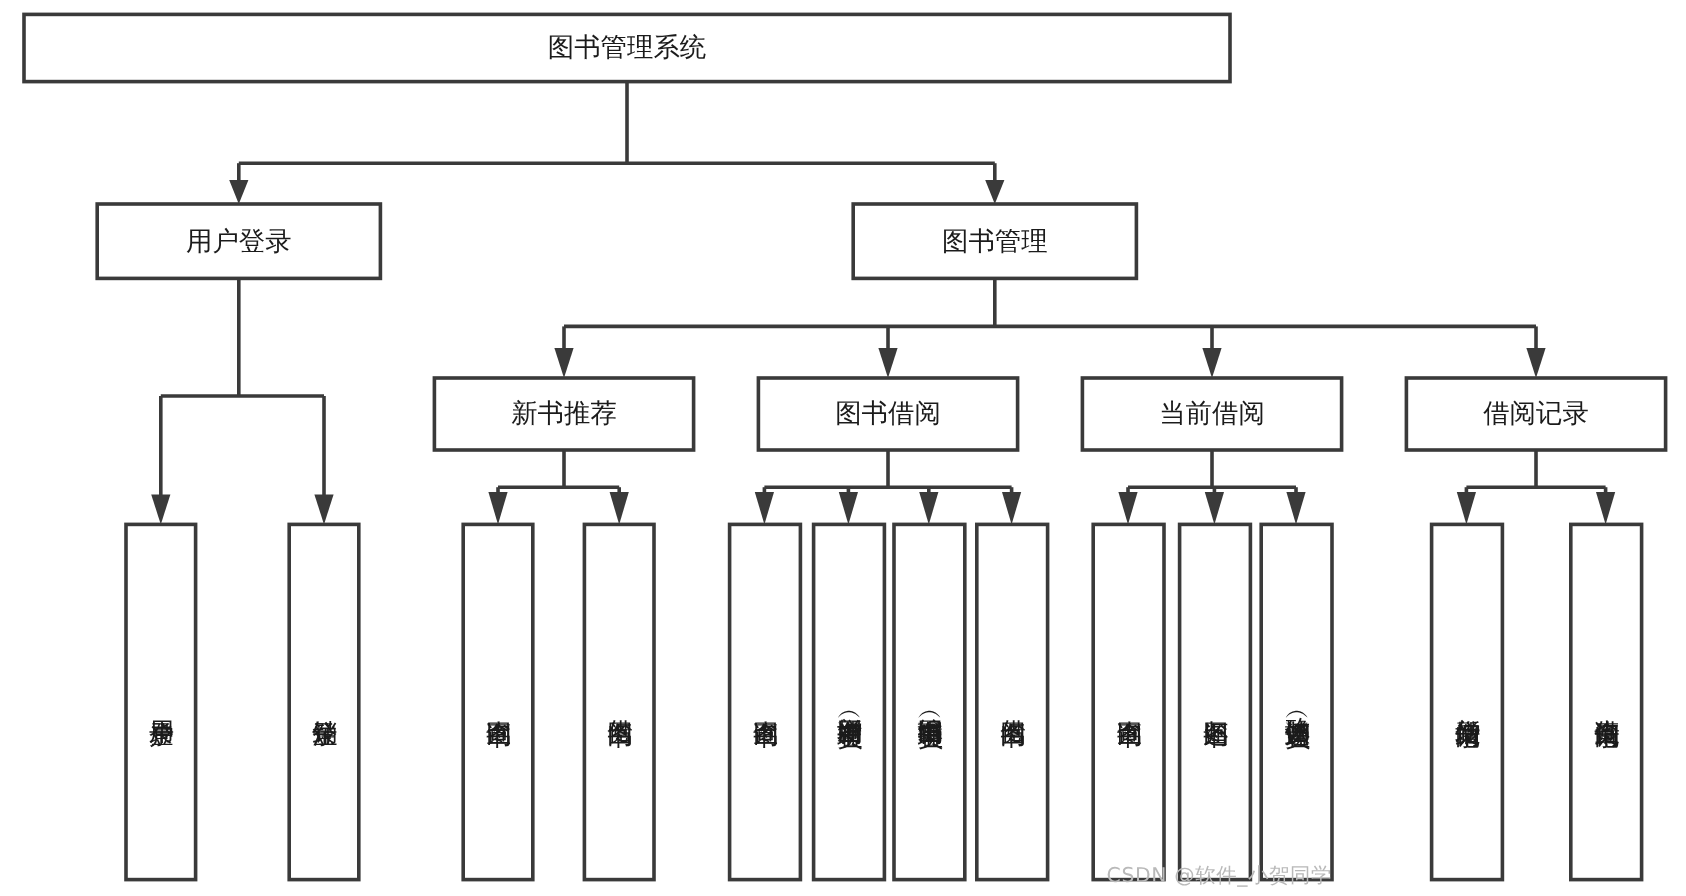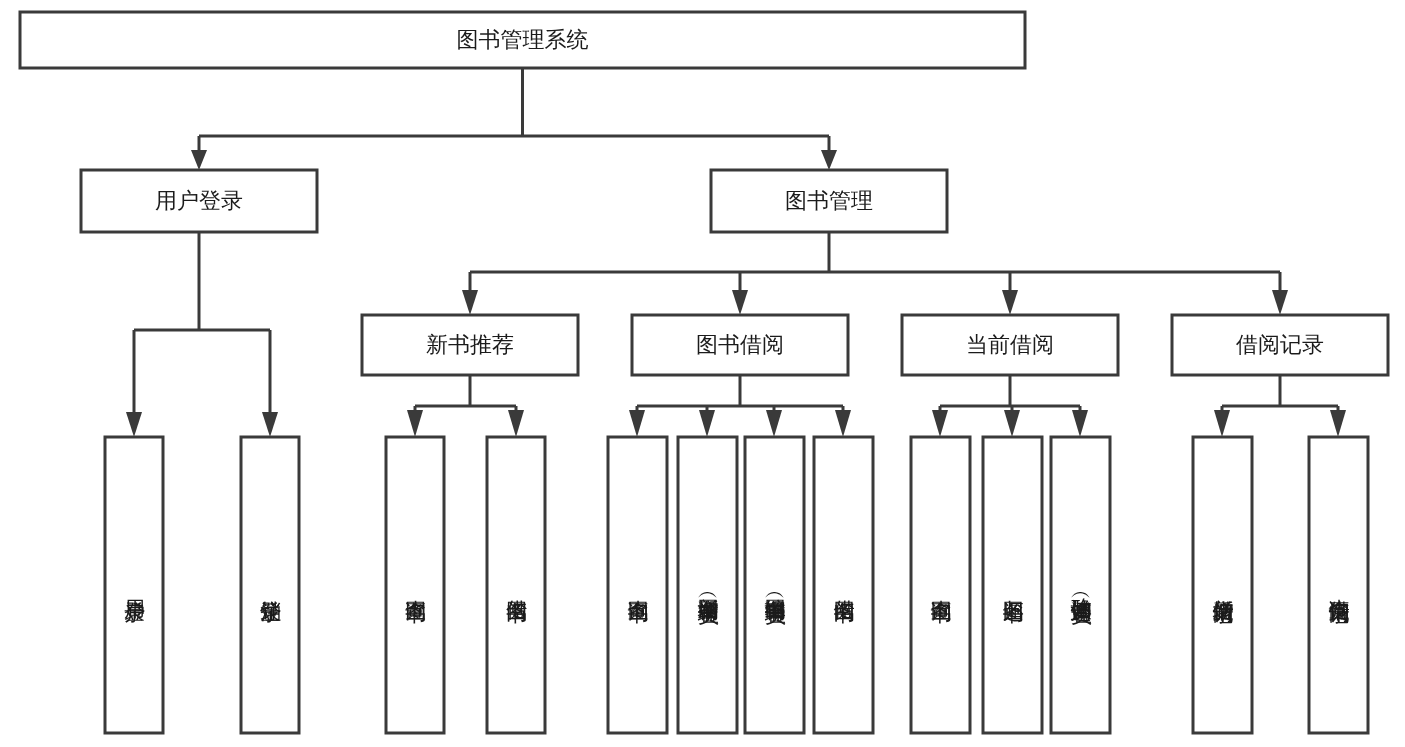--- a/index.html
+++ b/index.html
@@ -203,14 +203,15 @@
   <div class="leaf-label-wrap" style="left:608px; top:437px; width:59px; height:296px;">查询图书</div>
   <div class="leaf-label-wrap" style="left:678px; top:437px; width:59px; height:296px;">新增图书（管理员）</div>
   <div class="leaf-label-wrap" style="left:745px; top:437px; width:59px; height:296px;">编辑图书（管理员）</div>
   <div class="leaf-label-wrap" style="left:814px; top:437px; width:59px; height:296px;">借阅图书</div>
   <div class="leaf-label-wrap" style="left:911px; top:437px; width:59px; height:296px;">查询图书</div>
   <div class="leaf-label-wrap" style="left:983px; top:437px; width:59px; height:296px;">归还图书</div>
   <div class="leaf-label-wrap" style="left:1051px; top:437px; width:59px; height:296px;">确认归还（管理员）</div>
   <div class="leaf-label-wrap" style="left:1193px; top:437px; width:59px; height:296px;">新增借阅记录</div>
   <div class="leaf-label-wrap" style="left:1309px; top:437px; width:59px; height:296px;">查询借阅记录</div>
 
+  <div class="watermark">CSDN @软件_小贺同学</div>
 
 </div>
 
 </body></html>

